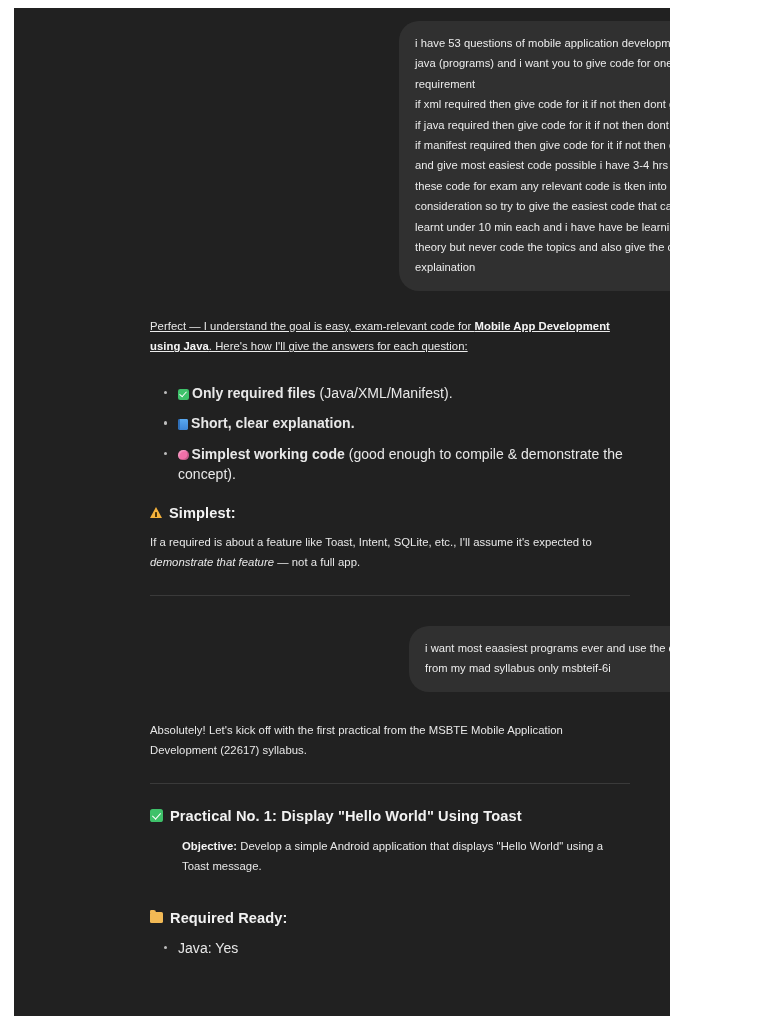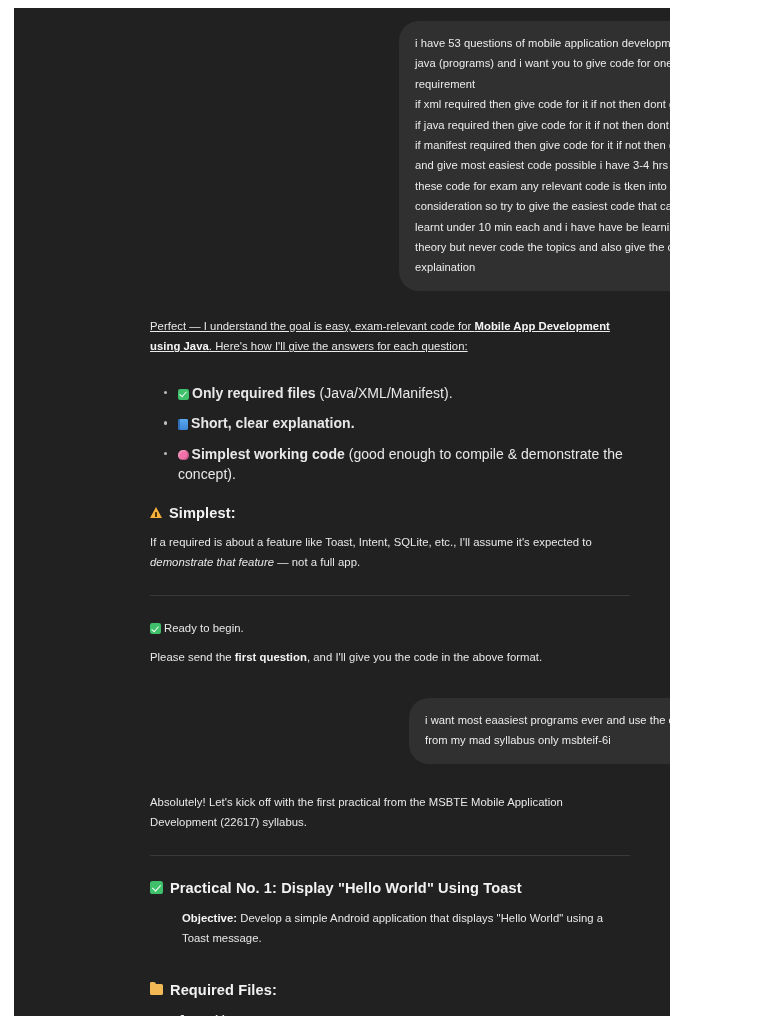--- a/index.html
+++ b/index.html
@@ -207,26 +207,20 @@
           <span class="em g g-warn"></span>
           <span>Simplest:</span>
         </h3>
         <p class="p" style="margin-top:8px;"><span>If a required is about a feature like Toast, Intent, SQLite, etc., I'll assume it's expected to </span><i>demonstrate that feature</i><span> — not a full app.</span></p>
       </div>
 
       <div class="asst" style="padding-top:22px;">
         <div class="divider"></div>
       </div>
 
-      <div class="asst" style="padding-top:22px;">
-        <p class="p">
-          <span class="g g-check em-inline"></span><span>Ready to begin.</span>
-        </p>
-        <p class="p" style="margin-top:9px;"><span>Please send the </span><b>first question</b><span>, and I'll give you the code in the above format.</span></p>
-      </div>
 
       <div class="user-row" style="padding-top:30px;">
         <div class="user-bubble narrow">i want most eaasiest programs ever and use the content from my mad syllabus only msbteif-6i</div>
       </div>
 
       <div class="asst" style="padding-top:28px;">
         <p class="p">Absolutely! Let's kick off with the first practical from the MSBTE Mobile Application Development (22617) syllabus.</p>
       </div>
 
       <div class="asst" style="padding-top:22px;">
@@ -237,21 +231,21 @@
         <h3 class="sec">
           <span class="em g g-check big"></span>
           <span>Practical No. 1: Display "Hello World" Using Toast</span>
         </h3>
         <p class="p" style="margin-top:9px;margin-left:32px;"><b>Objective:</b><span> Develop a simple Android application that displays "Hello World" using a Toast message.</span></p>
       </div>
 
       <div class="asst" style="padding-top:30px;">
         <h3 class="sec">
           <span class="em g g-folder"></span>
-          <span>Required Files:</span>
+          <span>Required Ready:</span>
         </h3>
         <ul class="bl" style="margin-top:9px;">
           <li>
             <span>Java:</span>
             <span>Yes</span>
           </li>
 
         </ul>
       </div>
 

